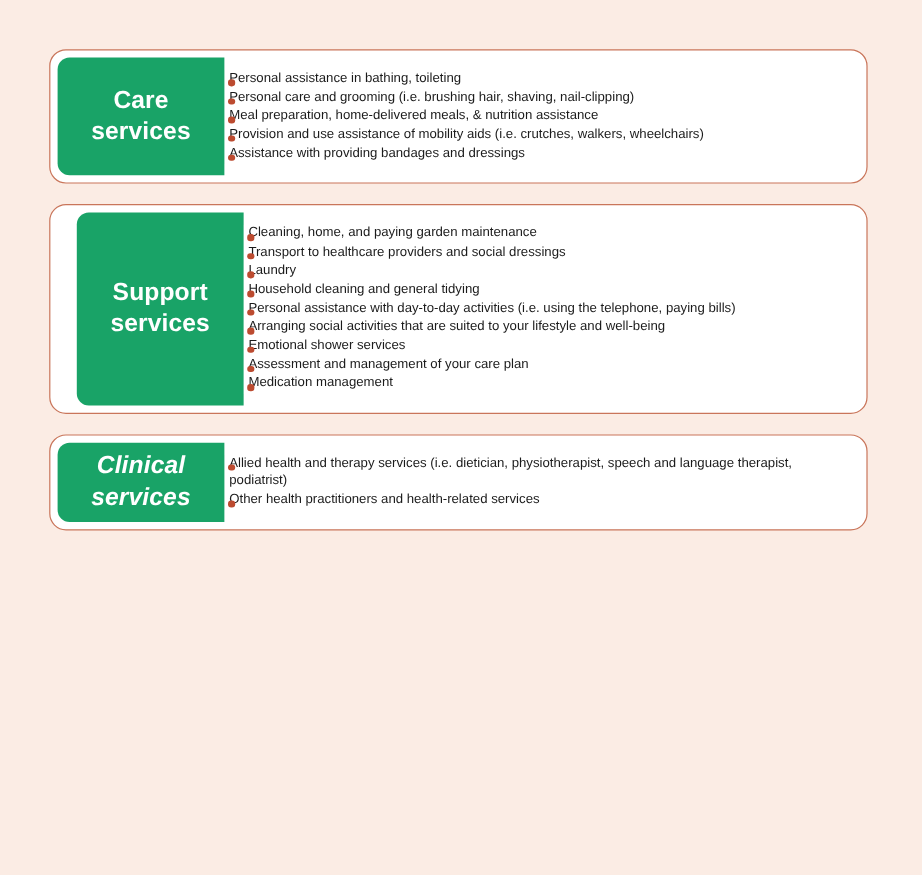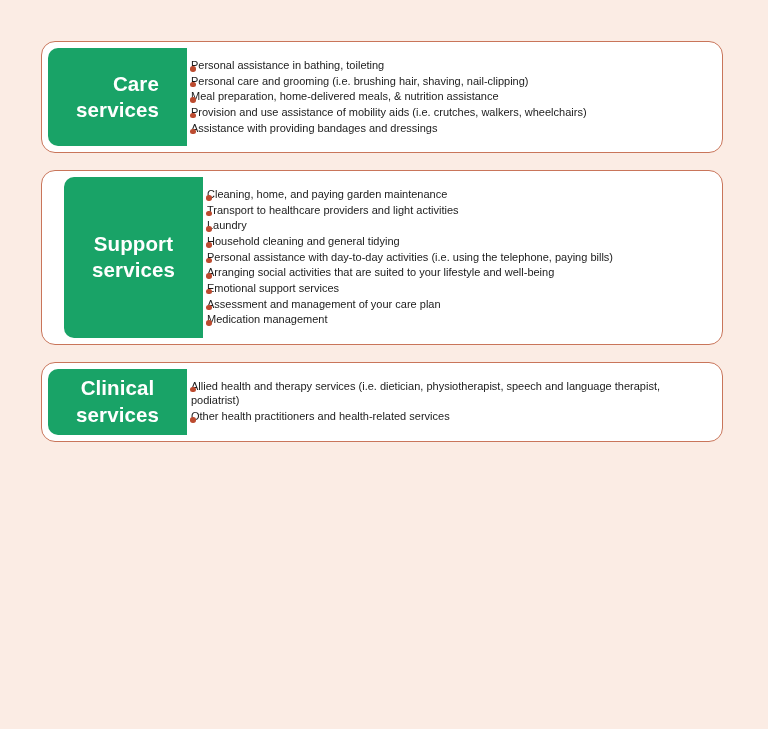--- a/index.html
+++ b/index.html
@@ -86,23 +86,23 @@
     position: absolute;
     left: 3px;
     top: 8px;
     width: 5.5px;
     height: 5.5px;
     border-radius: 50%;
     background: #bc4b30;
   }
 
   
-  .card-care .card-label { flex-basis: 123px; text-align: right; }
+  .card-care .card-label { flex-basis: 123px; }
   .card-support .card-label { flex-basis: 123px; margin-left: 16px; }
-  .card-clinical .card-label { flex-basis: 123px; }
+  .card-clinical .card-label { flex-basis: 123px; font-style: italic; }
 </style>
 </head>
 <body>
 
 <div class="board">
 
   <div class="service-card card-care">
     <div class="card-label">
       <div class="card-label-text">
         <span>Care</span><br>
@@ -123,26 +123,26 @@
   <div class="service-card card-support">
     <div class="card-label">
       <div class="card-label-text">
         <span>Support</span><br>
         <span>services</span>
       </div>
     </div>
     <div class="card-body">
       <ul class="bullet-list">
         <li class="bullet-item"><span class="bullet-dot"></span><span>Cleaning, home, and paying garden maintenance</span></li>
-        <li class="bullet-item"><span class="bullet-dot"></span><span>Transport to healthcare providers and light activities</span></li>
+        <li class="bullet-item"><span class="bullet-dot"></span><span>Transport to healthcare providers and social dressings</span></li>
         <li class="bullet-item"><span class="bullet-dot"></span><span>Laundry</span></li>
         <li class="bullet-item"><span class="bullet-dot"></span><span>Household cleaning and general tidying</span></li>
         <li class="bullet-item"><span class="bullet-dot"></span><span>Personal assistance with day-to-day activities (i.e. using the telephone, paying bills)</span></li>
         <li class="bullet-item"><span class="bullet-dot"></span><span>Arranging social activities that are suited to your lifestyle and well-being</span></li>
-        <li class="bullet-item"><span class="bullet-dot"></span><span>Emotional support services</span></li>
+        <li class="bullet-item"><span class="bullet-dot"></span><span>Emotional shower services</span></li>
         <li class="bullet-item"><span class="bullet-dot"></span><span>Assessment and management of your care plan</span></li>
         <li class="bullet-item"><span class="bullet-dot"></span><span>Medication management</span></li>
       </ul>
     </div>
   </div>
 
   <div class="service-card card-clinical">
     <div class="card-label">
       <div class="card-label-text">
         <span>Clinical</span><br>

